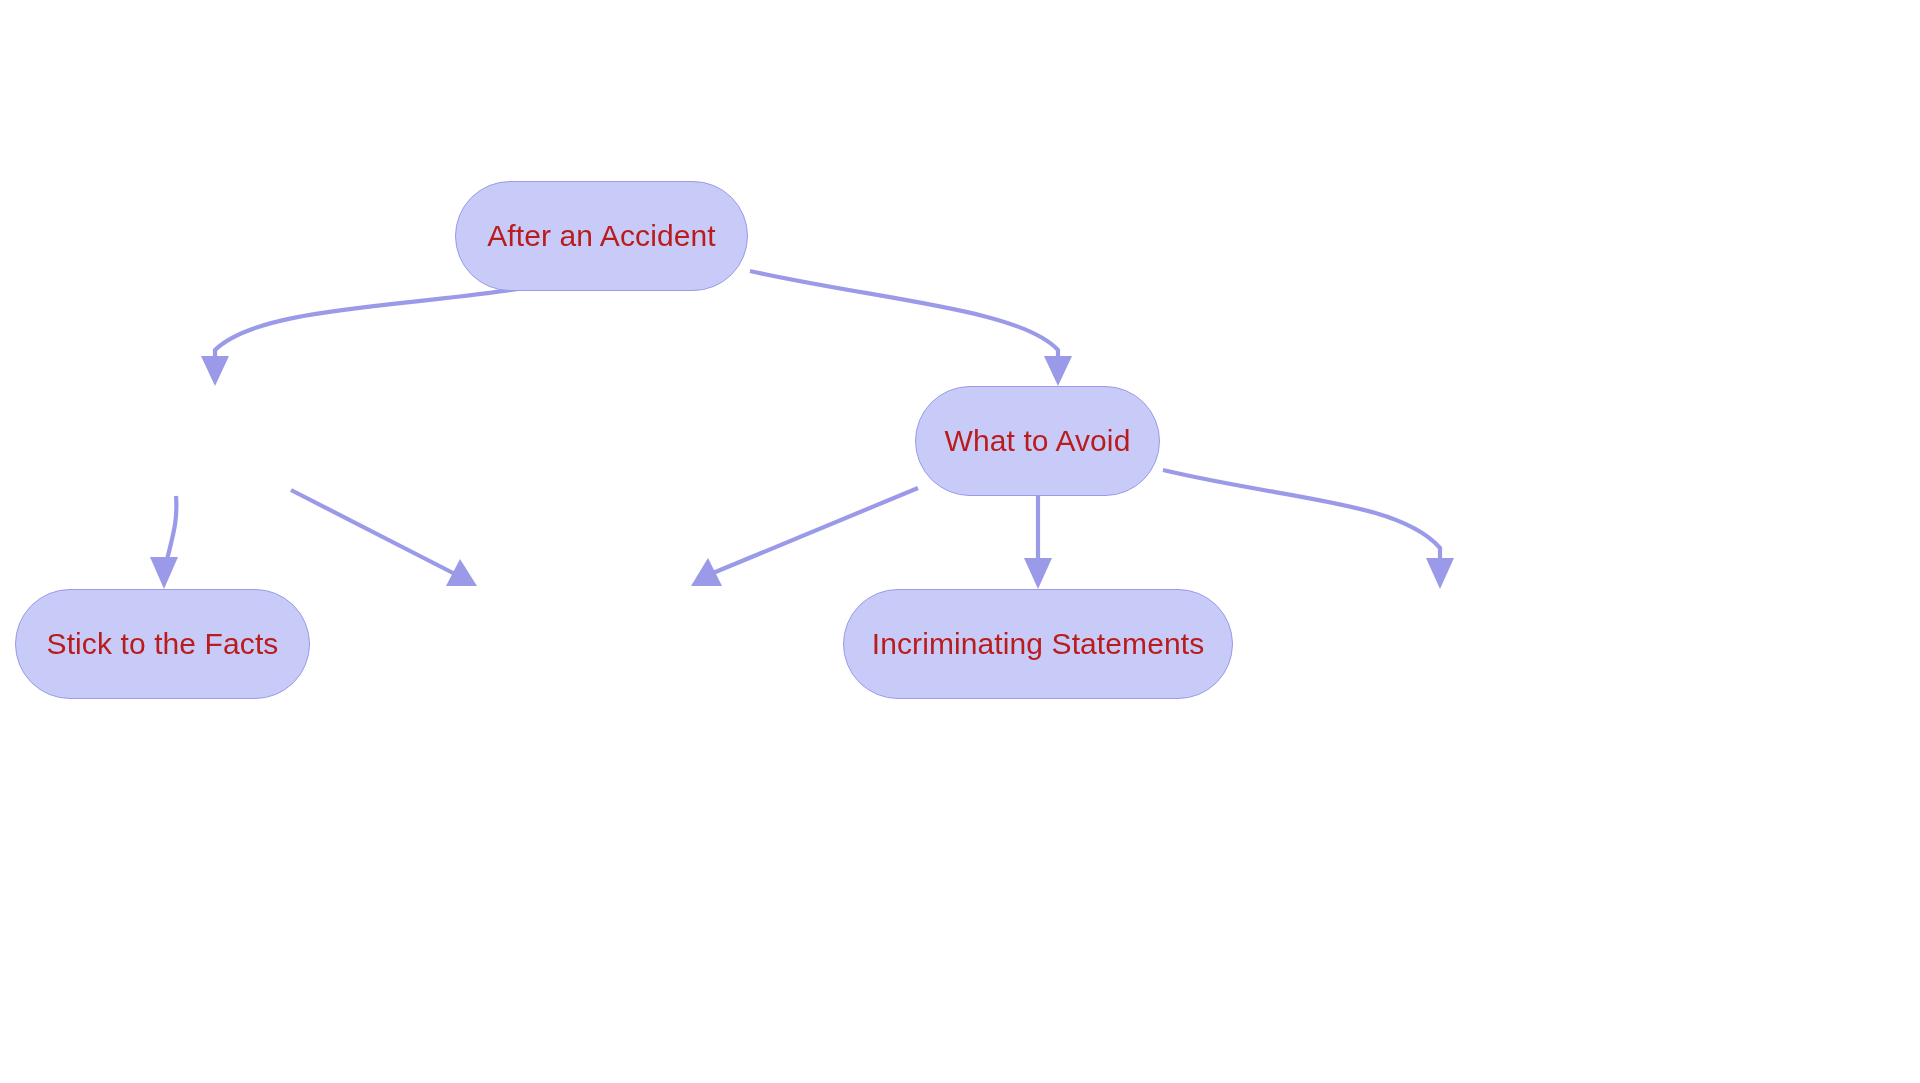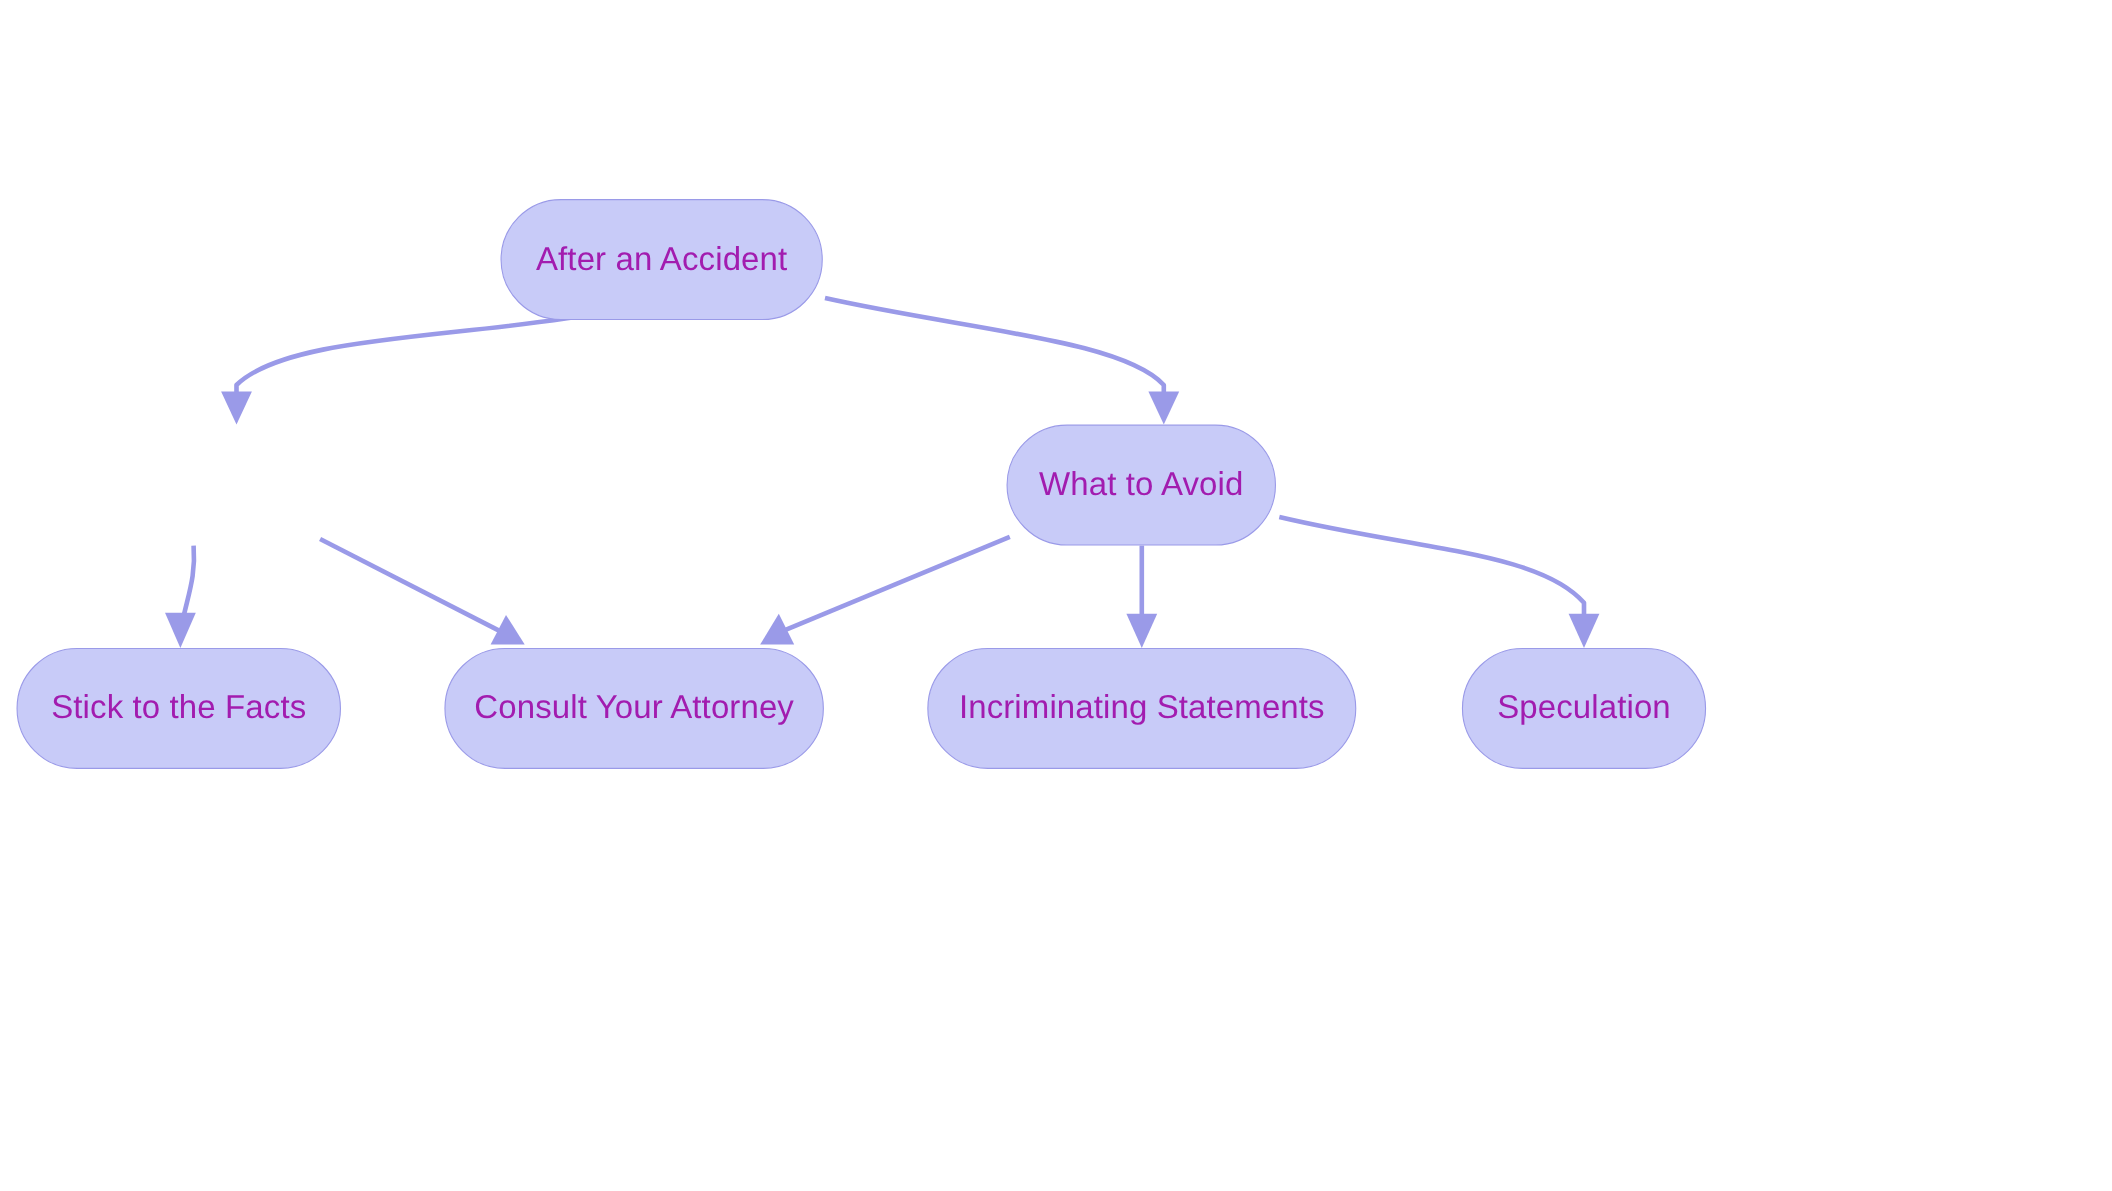--- a/index.html
+++ b/index.html
@@ -31,21 +31,21 @@
     box-sizing: border-box;
     display: flex;
     align-items: center;
     justify-content: center;
     background: #c8cbf8;
     border: 1.6px solid #9a9ae8;
     border-radius: 999px;
     z-index: 3;
   }
   .node-label {
-    color: #a21caf;
+    color: #b91c1c;
     font-family: "Liberation Sans", sans-serif;
     font-size: 30px;
     font-weight: 400;
     line-height: 1;
     letter-spacing: 0.1px;
     white-space: nowrap;
     user-select: none;
   }
   .edge-path {
     fill: none;
@@ -109,25 +109,19 @@
 
 
   <div class="node" style="left:915px; top:386px; width:245px; height:110px;">
     <span class="node-label">What to Avoid</span>
   </div>
 
   <div class="node" style="left:15px; top:589px; width:295px; height:110px;">
     <span class="node-label">Stick to the Facts</span>
   </div>
 
-  <div class="node" style="left:404px; top:589px; width:345px; height:110px;">
-    <span class="node-label">Consult Your Attorney</span>
-  </div>
 
   <div class="node" style="left:843px; top:589px; width:390px; height:110px;text-align:right;">
     <span class="node-label">Incriminating Statements</span>
   </div>
 
-  <div class="node" style="left:1329px; top:589px; width:222px; height:110px;">
-    <span class="node-label">Speculation</span>
-  </div>
 
 </div>
 
 </body></html>

